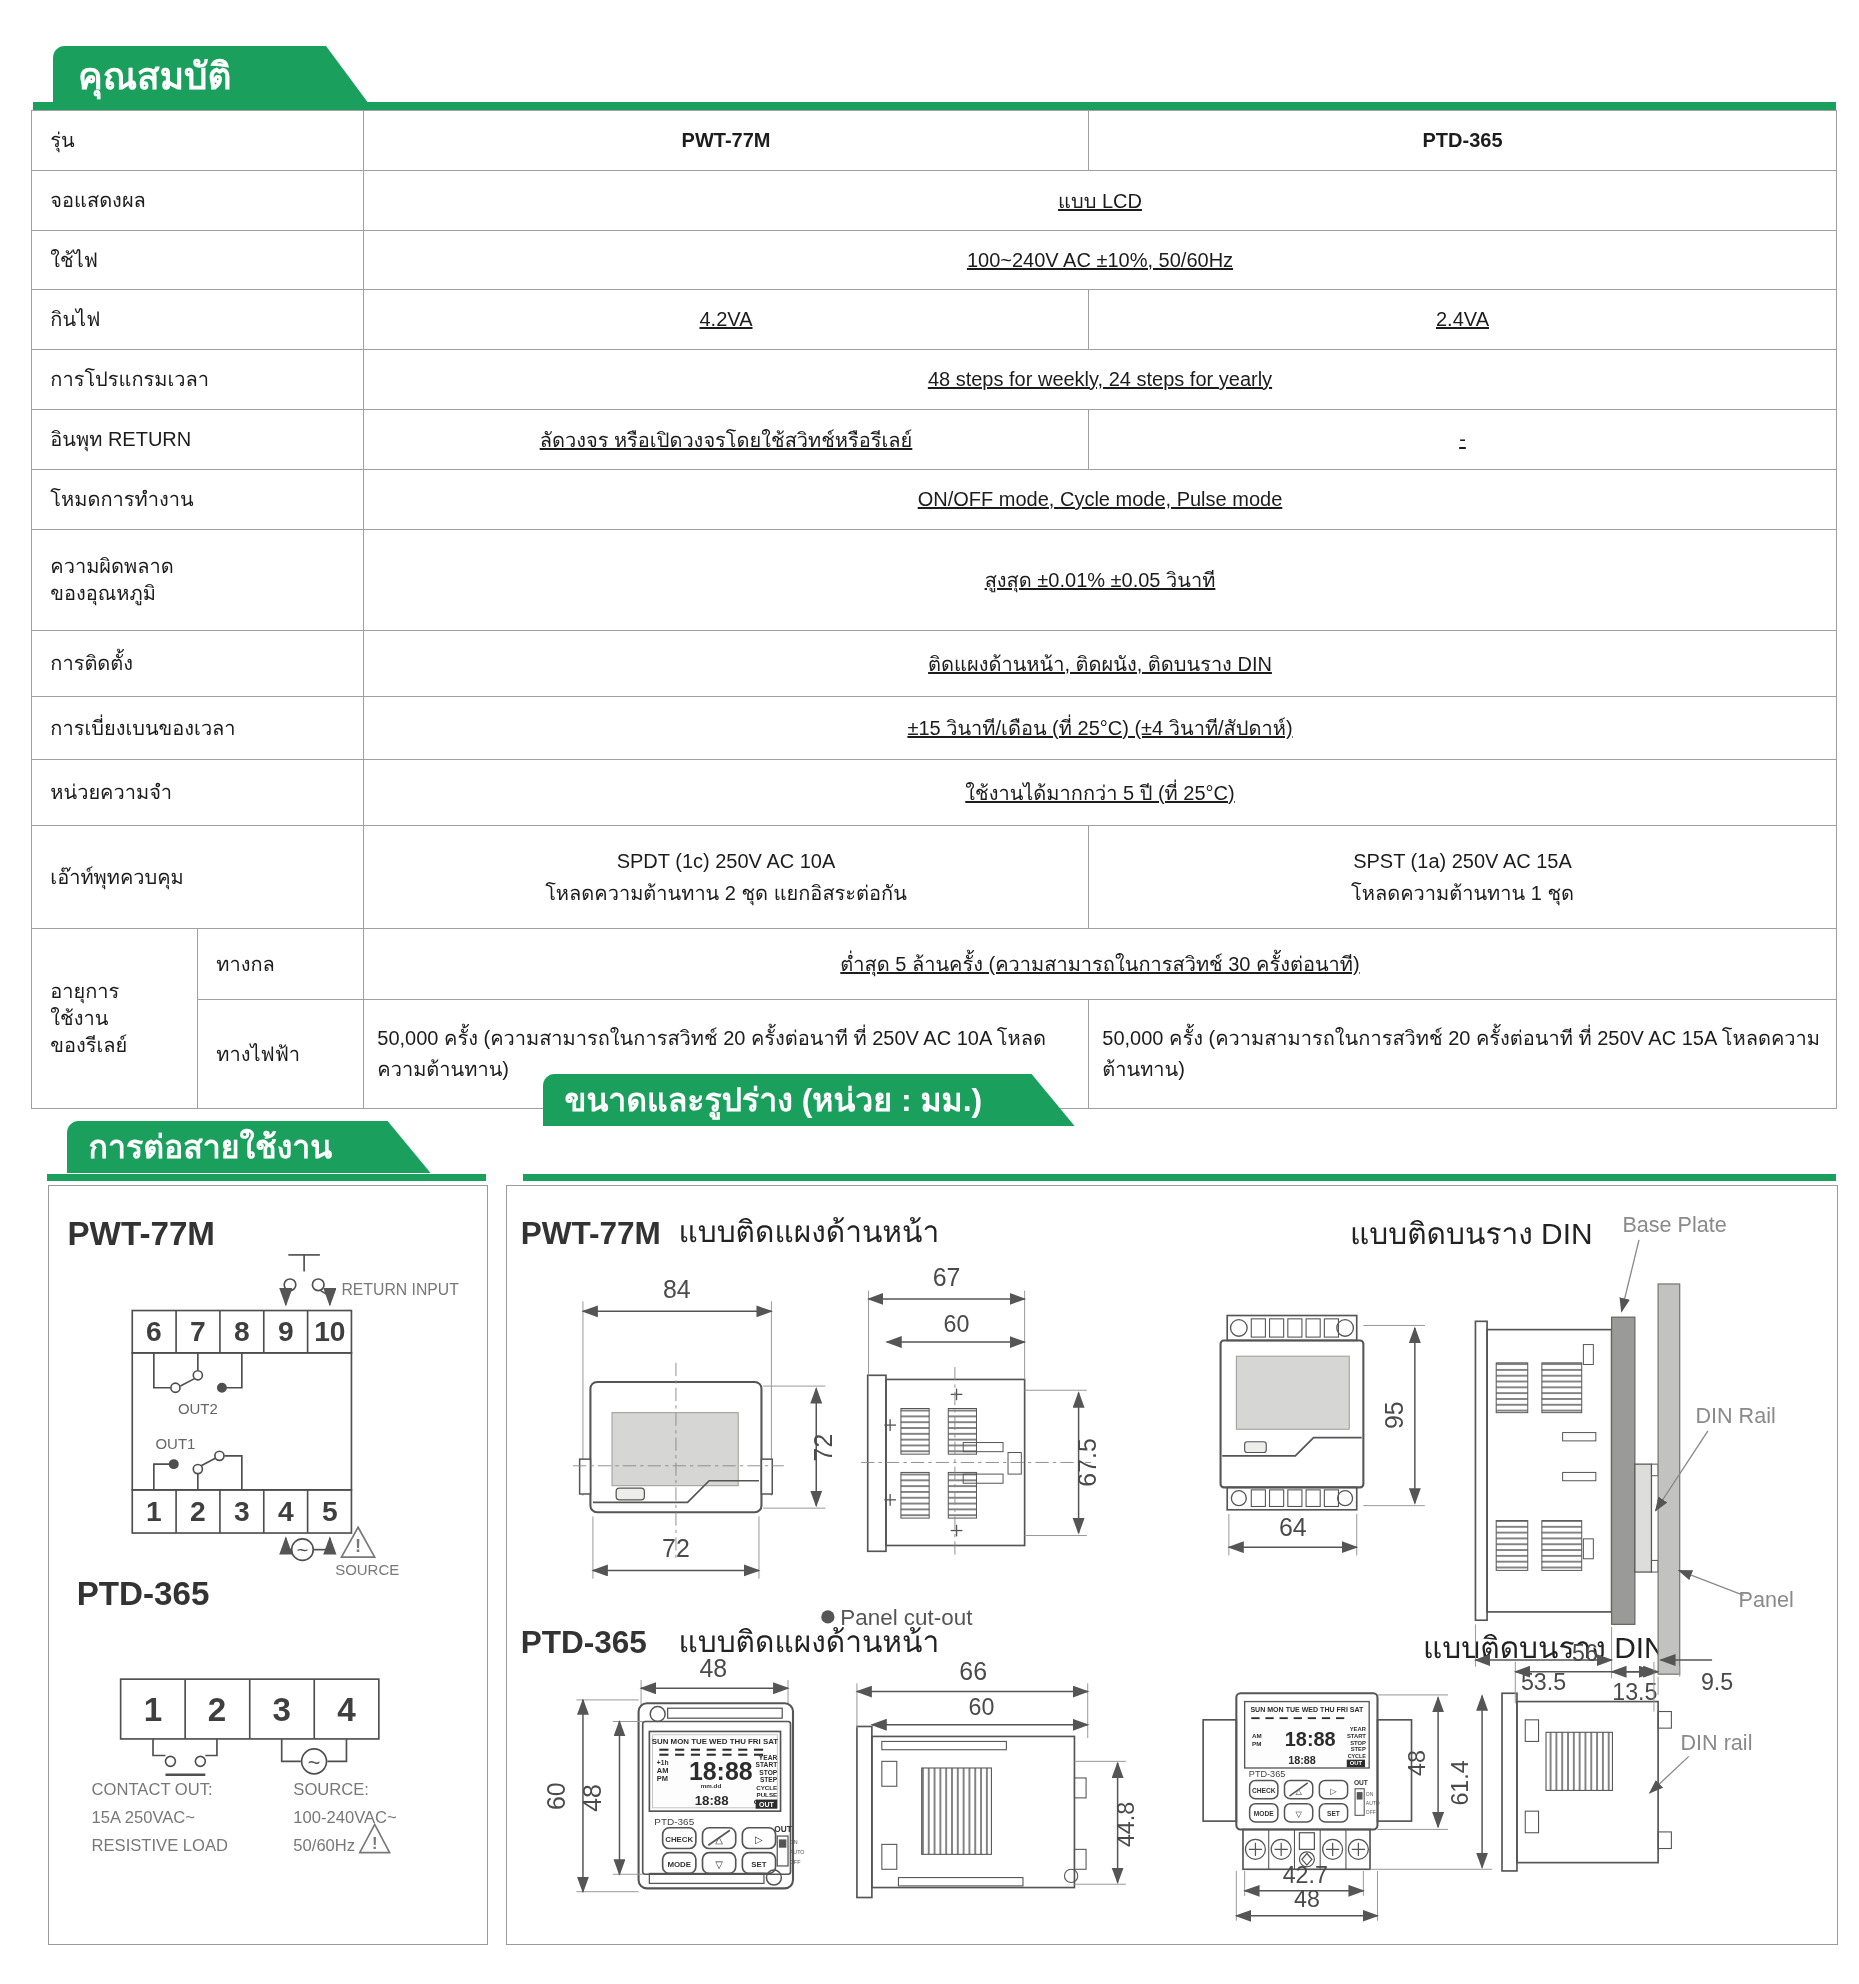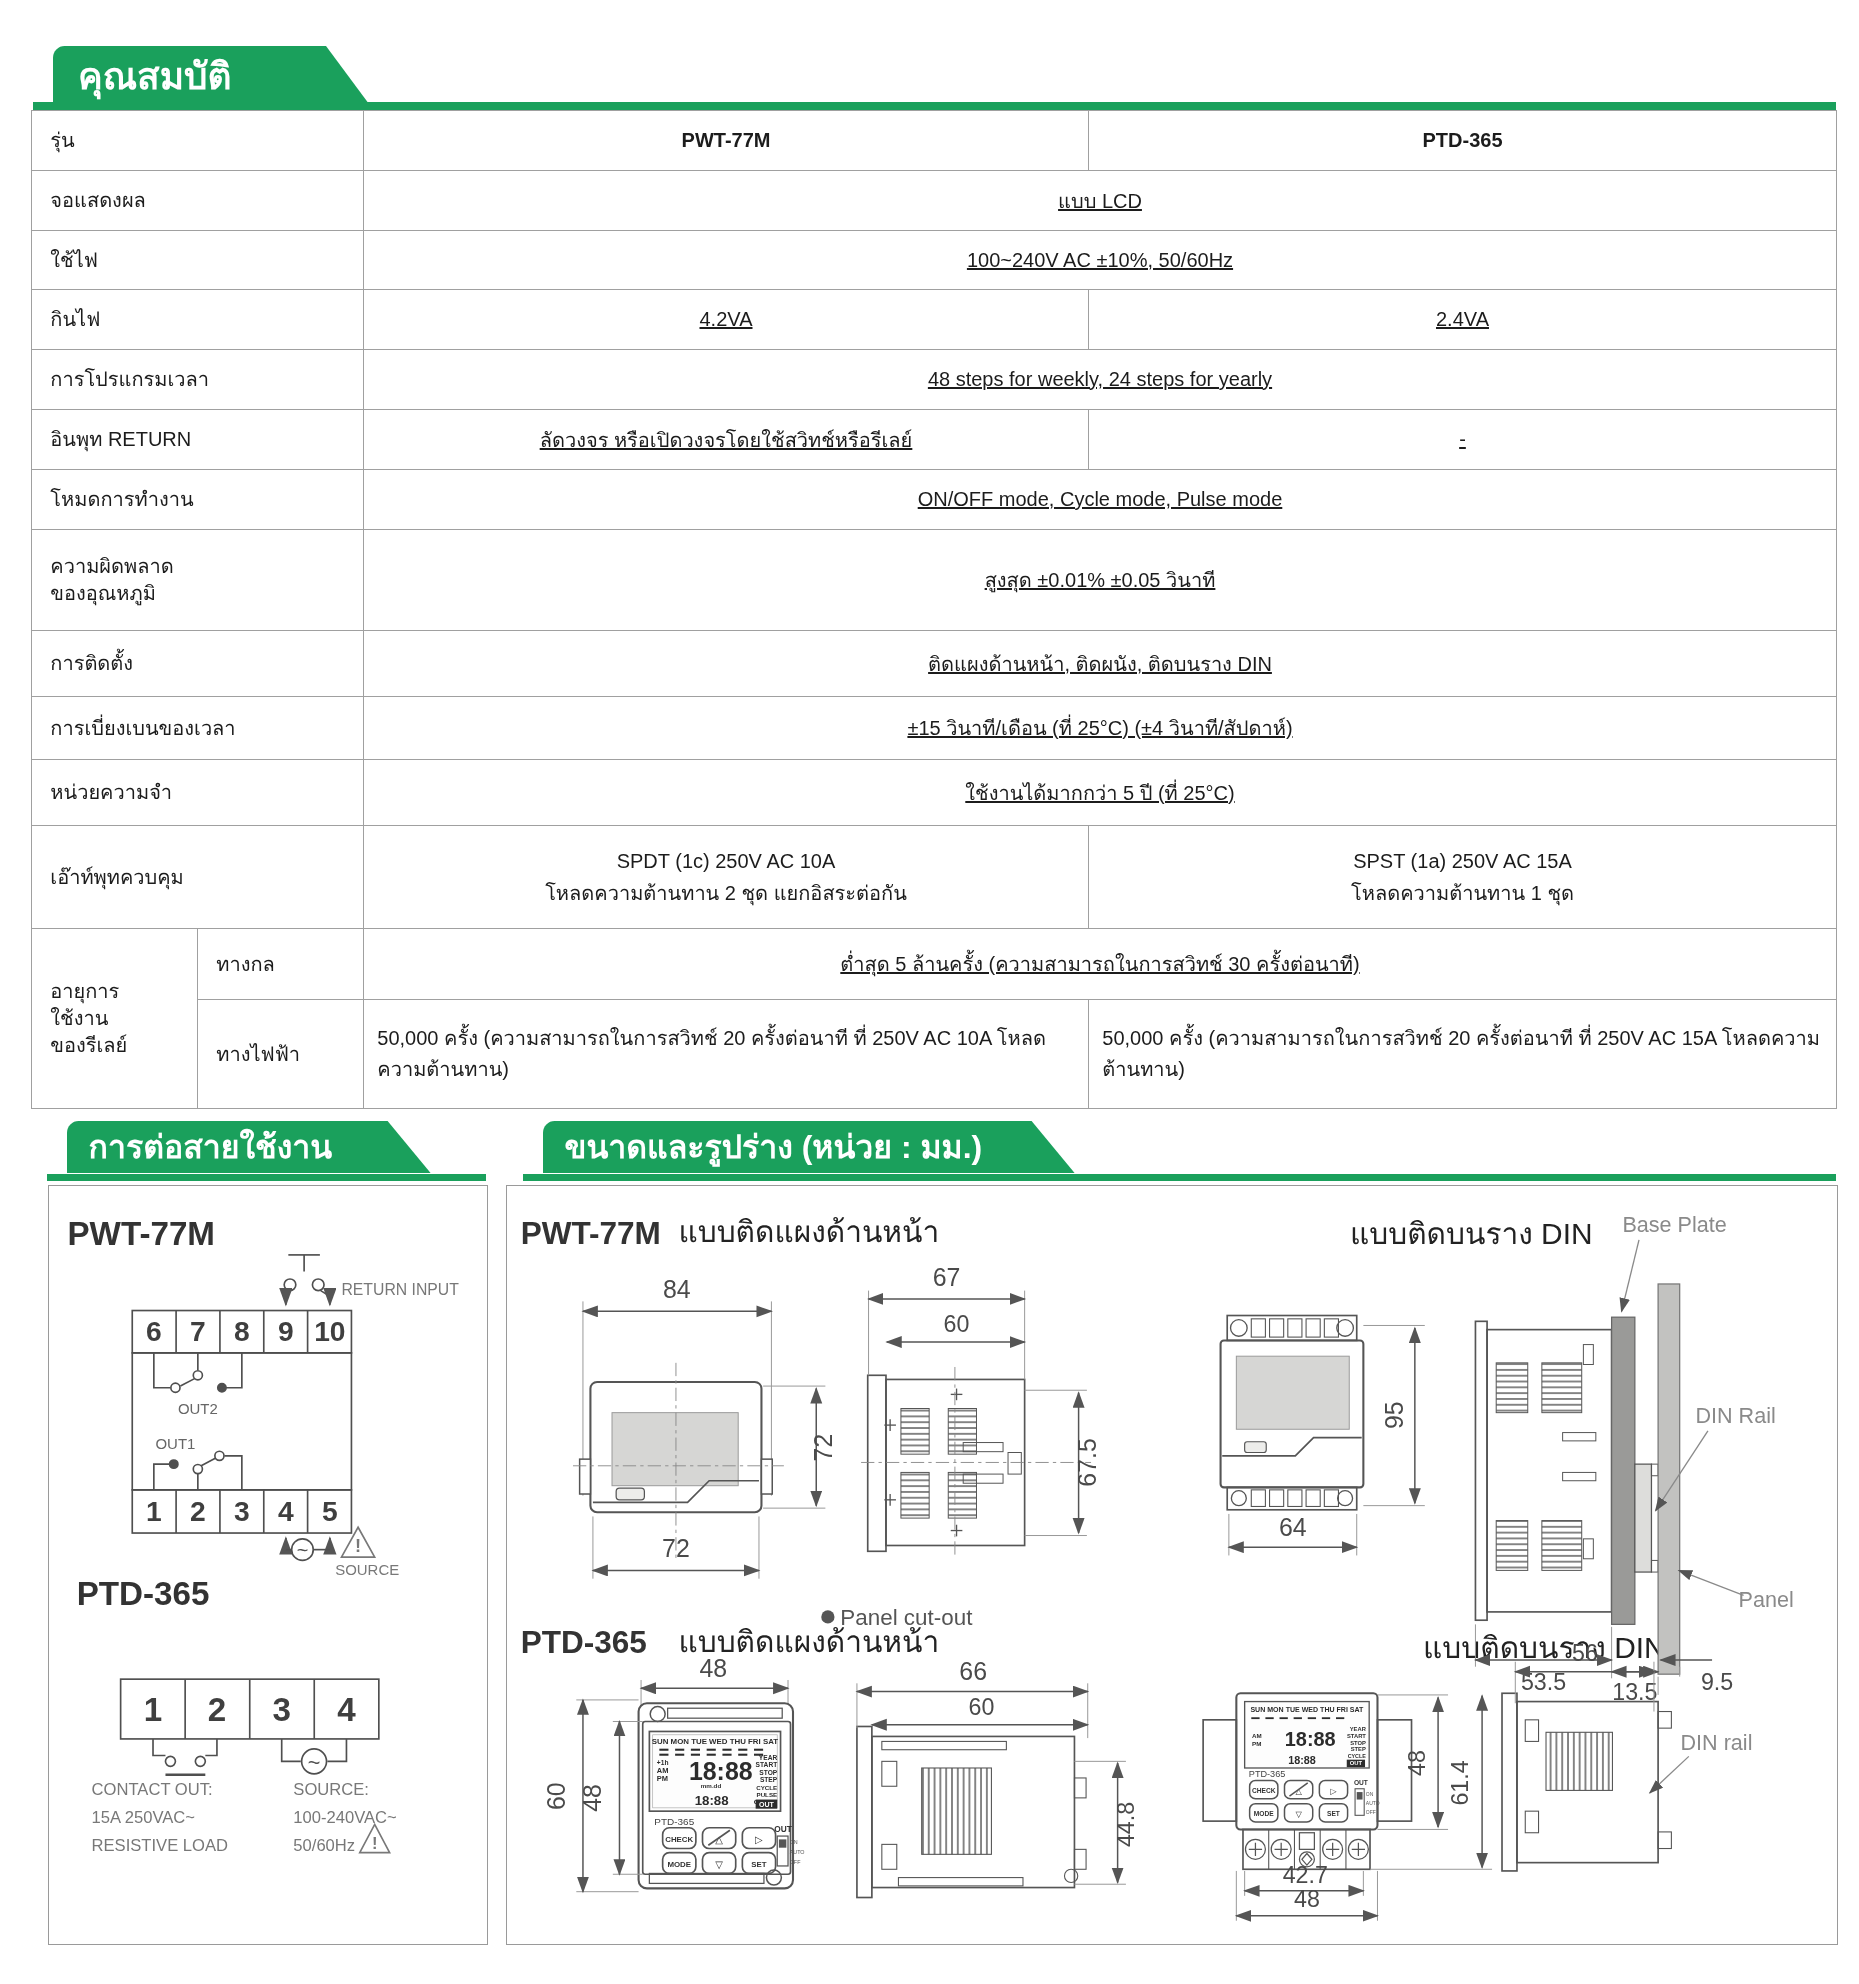--- a/index.html
+++ b/index.html
@@ -253,21 +253,21 @@
           <text x="352" y="2228">50/60Hz</text>
         </g>
         <g>
           <path d="M450,2196 L468,2230 L432,2230 Z" stroke="#787878"></path>
           <text x="450" y="2225" stroke="none" fill="#787878" font-size="20" font-weight="bold" text-anchor="middle">!</text>
         </g>
       </g>
     </svg>
   </div>
 
-  <div class="tab" style="left:523px;top:1121px;width:510px;height:52px;font-size:32px;padding-left:21.6px;">
+  <div class="tab" style="left:523px;top:1074px;width:510px;height:52px;font-size:32px;padding-left:21.6px;">
     <span>ขนาดและรูปร่าง (หน่วย : มม.)</span>
   </div>
   <div class="tab-underline" style="left:523px;top:1174px;width:1313px;height:6.6px;"></div>
 
   <div class="panelbox" style="left:506px;top:1185px;width:1330px;height:758px;">
     <svg width="1330" height="758" viewBox="609 1427 1601 913">
       <defs>
         <pattern id="hz" width="7" height="7" patternUnits="userSpaceOnUse">
           <path d="M0,3.5 H7" stroke="#6e6e6e" stroke-width="2"></path>
         </pattern>

